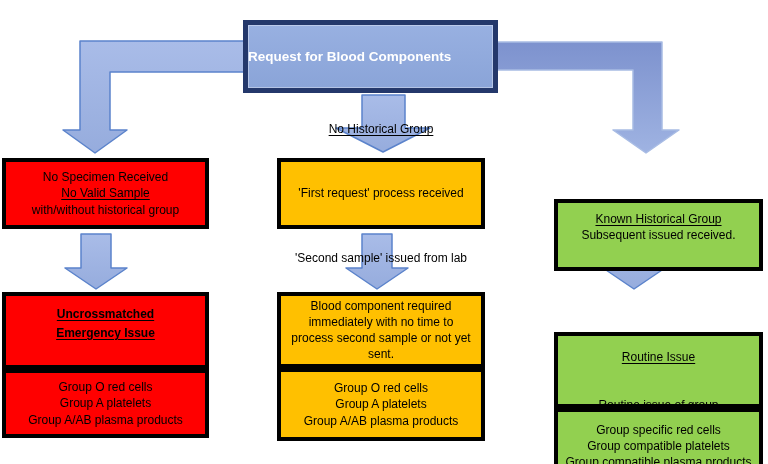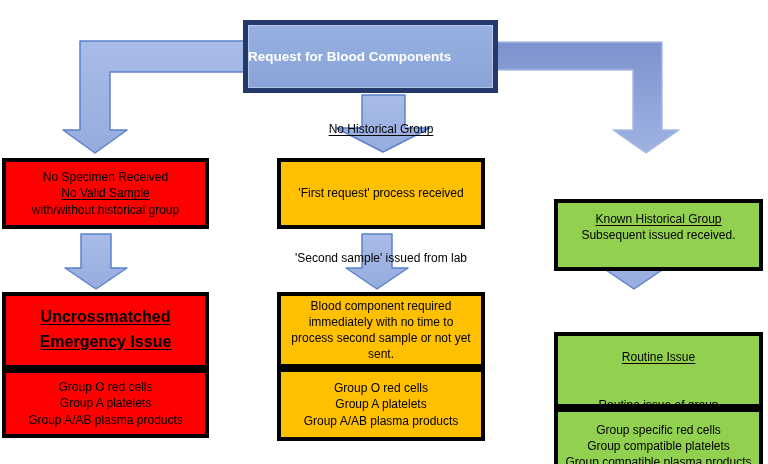--- a/index.html
+++ b/index.html
@@ -18,21 +18,21 @@
   .fill-red{background:#FF0000;}
   .fill-amber{background:#FFC000;}
   .fill-green{background:#92D050;margin-top:43px;}
   #title-box{
     position:absolute;left:243px;top:20px;width:255px;height:73px;box-sizing:border-box;
     border:5px solid #24386B;background:linear-gradient(180deg,#98B0E1 0%,#8AA4D8 100%);
     box-shadow:inset 0 0 0 1px rgba(255,255,255,0.35);
     display:flex;align-items:center;text-align:center;
     color:#ffffff;font-weight:bold;font-size:13.5px;z-index:1;
   }
-  #action-emergency{font-size:16px;font-weight:bold;justify-content:flex-start;padding-top:9px;line-height:1.55;}
+  #action-emergency{font-size:12px;font-weight:bold;justify-content:flex-start;padding-top:9px;line-height:1.55;}
   #action-routine{justify-content:flex-start;padding-top:13px;}
   #cond-known{justify-content:flex-start;padding-top:8px;}
   #action-immediate{padding:4px 10px;}
 </style>
 </head>
 <body>
 
 <div id="canvas">
 
   <svg id="arrow-layer" viewBox="0 0 768 464" xmlns="http://www.w3.org/2000/svg">

